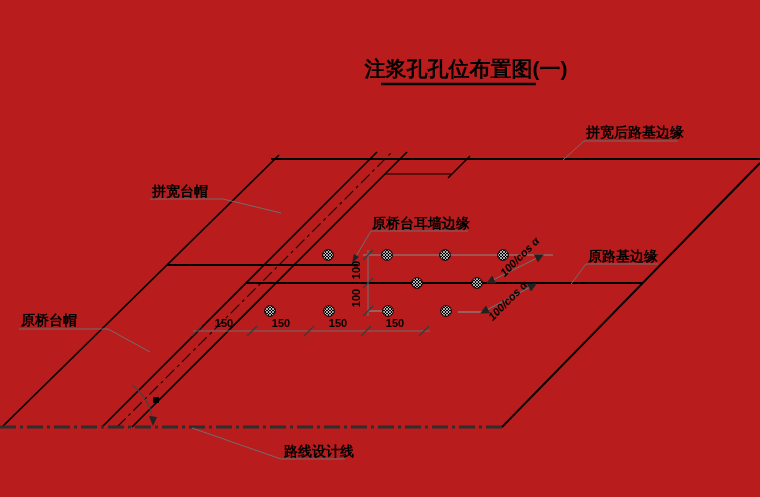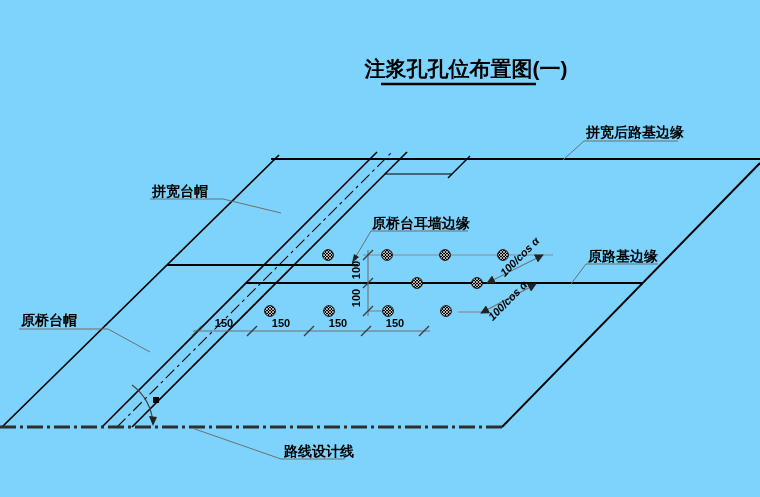--- a/index.html
+++ b/index.html
@@ -1,16 +1,16 @@
 <!DOCTYPE html>
 <html><head>
 <meta charset="utf-8">
 <style>
   html,body{margin:0;padding:0;background:#ffffff;}
-  .sheet{position:relative;width:760px;height:497px;background:#7dd3fc;overflow:hidden;
+  .sheet{position:relative;width:760px;height:497px;background:#b91c1c;overflow:hidden;
          font-family:"Liberation Sans", sans-serif;}
   svg text{fill:#000;}
   .cjk{font-size:14px;font-weight:700;font-family:"Liberation Sans",sans-serif;}
   .dim{font-size:11px;font-weight:700;}
   .dimi{font-size:11px;font-weight:700;font-style:italic;}
   .ttl{font-size:21px;font-weight:700;}
 </style>
 </head>
 <body>
 

